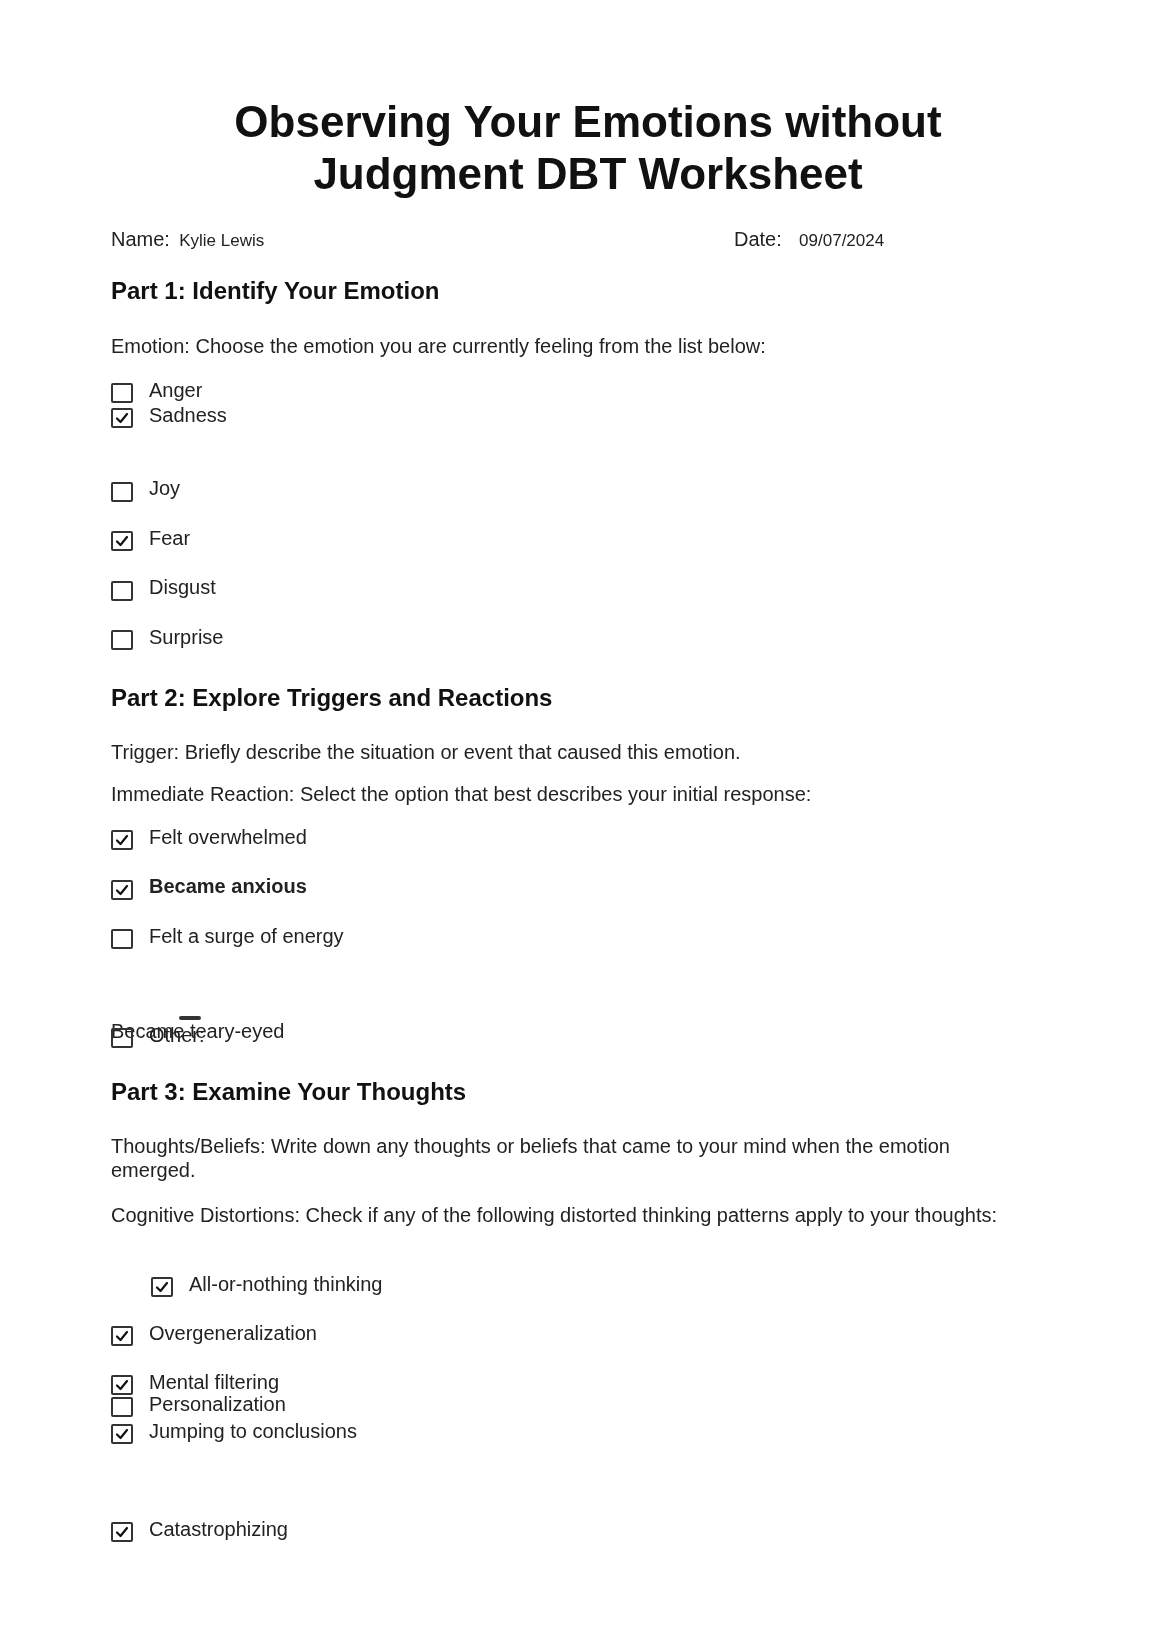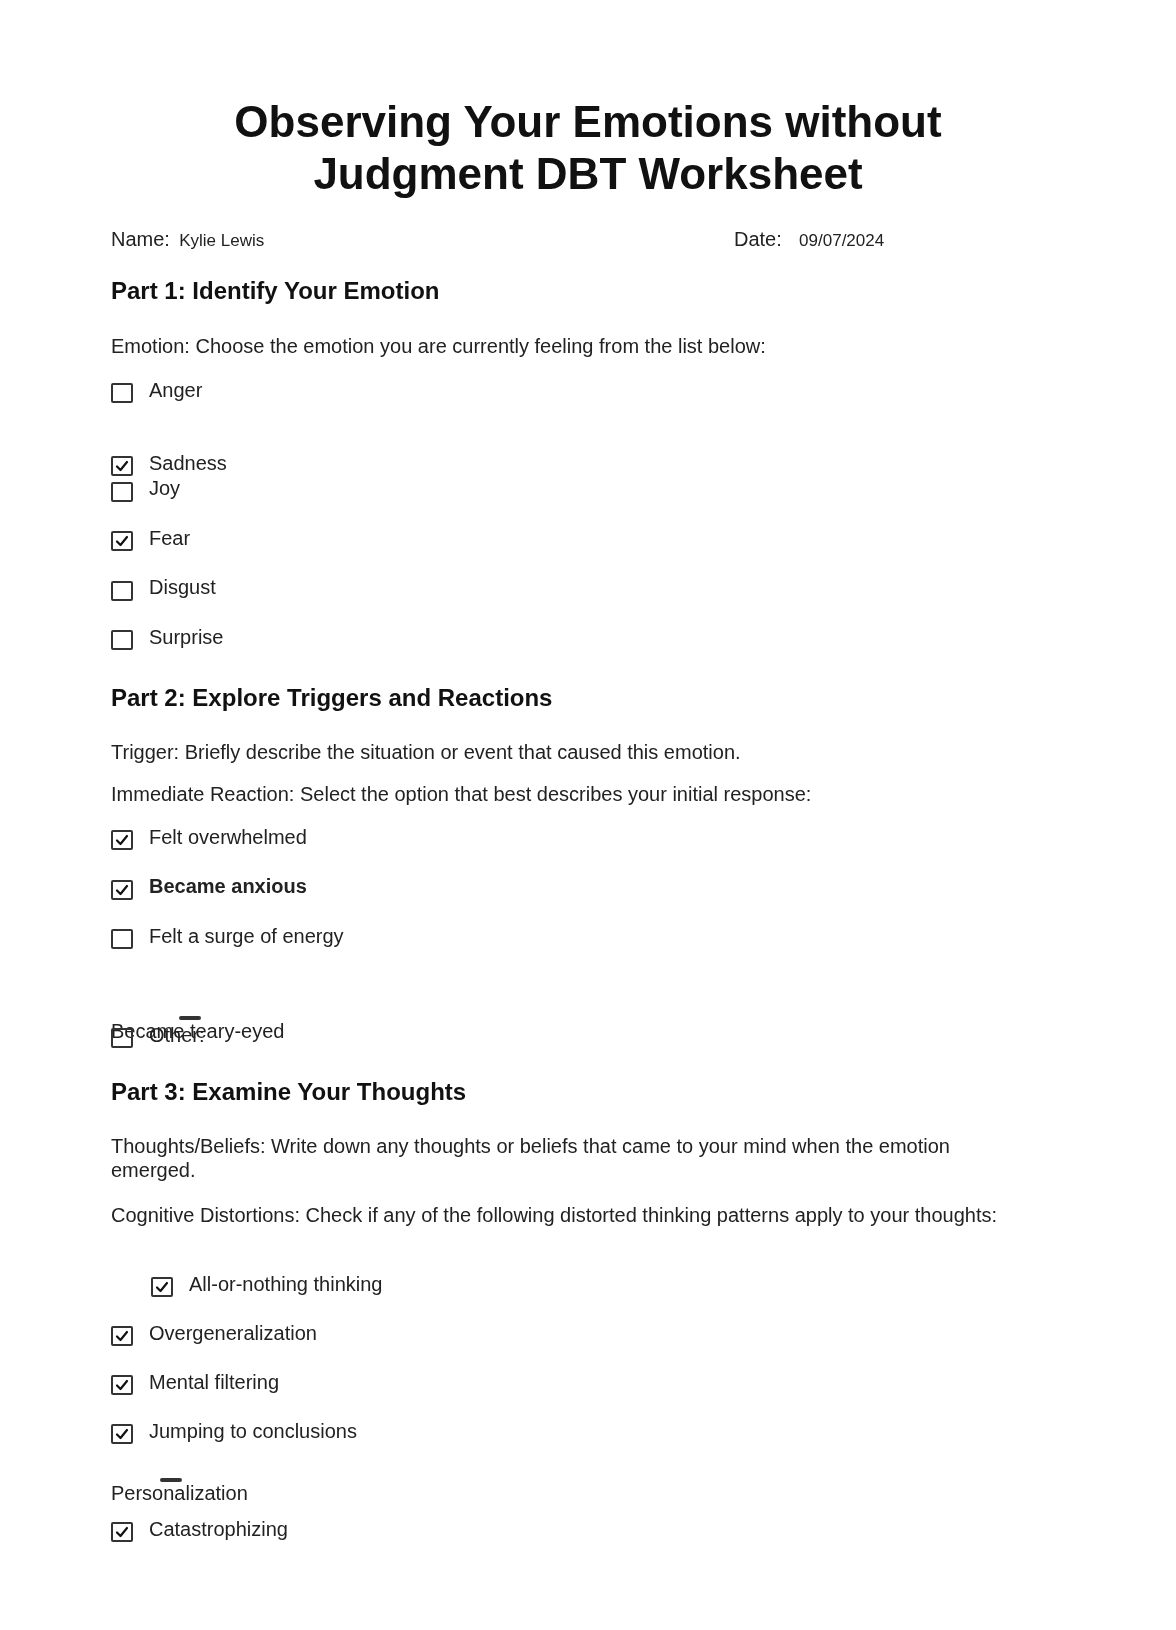--- a/index.html
+++ b/index.html
@@ -40,21 +40,21 @@
     <span class="val">09/07/2024</span>
   </div>
 
   <div class="h2" style="top:277px;">Part 1: Identify Your Emotion</div>
   <div class="para" style="top:334px;">Emotion: Choose the emotion you are currently feeling from the list below:</div>
   <div id="part1-list">
       <div class="cb-row" style="top: 376px;">
         <span class="cb"></span>
         <span class="cb-label">Anger</span>
       </div>
-      <div class="cb-row" style="top: 449px;">
+      <div class="cb-row" style="top: 401px;">
         <span class="cb">
           <svg viewBox="0 0 14 12">
             <path d="M2 6.5 L5.5 10 L12 2" fill="none" stroke="#111" stroke-width="2.2" stroke-linecap="round" stroke-linejoin="round"></path>
           </svg>
         </span>
         <span class="cb-label">Sadness</span>
       </div>
       <div class="cb-row" style="top: 474.8px; align-items: center;">
         <span class="cb"></span>
         <span class="cb-label">Joy</span>
@@ -140,21 +140,21 @@
         <span class="cb-label">Mental filtering</span>
       </div>
       <div class="cb-row" style="top: 1417px;">
         <span class="cb">
           <svg viewBox="0 0 14 12">
             <path d="M2 6.5 L5.5 10 L12 2" fill="none" stroke="#111" stroke-width="2.2" stroke-linecap="round" stroke-linejoin="round"></path>
           </svg>
         </span>
         <span class="cb-label">Jumping to conclusions</span>
       </div>
-      <div class="cb-row" style="top: 1472px; flex-direction: column;">
+      <div class="cb-row" style="top: 1390px;">
         <span class="cb"></span>
         <span class="cb-label">Personalization</span>
       </div>
       <div class="cb-row" style="top: 1515px;">
         <span class="cb">
           <svg viewBox="0 0 14 12">
             <path d="M2 6.5 L5.5 10 L12 2" fill="none" stroke="#111" stroke-width="2.2" stroke-linecap="round" stroke-linejoin="round"></path>
           </svg>
         </span>
         <span class="cb-label">Catastrophizing</span>

